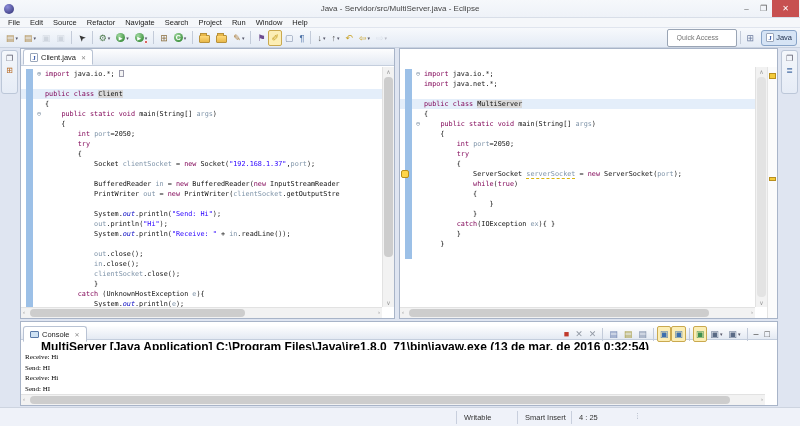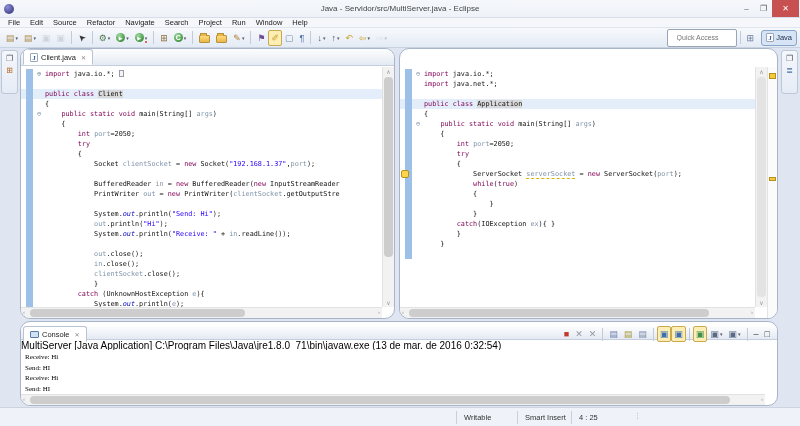--- a/index.html
+++ b/index.html
@@ -37,21 +37,21 @@
   .folder{width:11px;height:8px;background:linear-gradient(#ffd97a,#e8b84a);border:1px solid #b8913a;border-radius:1px;position:relative;margin-top:2px}
   .folder::before{content:"";position:absolute;top:-3px;left:0;width:5px;height:2px;background:#e8b84a;border:1px solid #b8913a;border-bottom:none}
   .qa-input{width:70px;height:18px;font-size:7px;padding:0 9px;border:1px solid #9aa5b5;border-radius:2px;color:#333;background:#fff}
   .persp-btn{display:inline-flex;align-items:center;gap:2px;height:16px;padding:0 4px;margin-left:4px;
     background:#d6e4f5;border:1px solid #88a4c8;border-radius:3px;font-size:7.5px;color:#1a2b4a}
   .jicon{width:8px;height:9px;background:#fff;border:1px solid #9aa7bb;border-radius:1px;color:#3558a8;
     font-size:6.5px;font-weight:bold;display:inline-flex;align-items:center;justify-content:center;font-family:"Liberation Serif",serif}
   .ministrip{position:absolute;width:17px;height:44px;background:linear-gradient(#f4f7fb,#e6ecf6);
     border:1px solid #bcc7d8;border-radius:3px;display:flex;flex-direction:column;align-items:center;padding-top:3px;gap:3px}
   .mini-icon{font-size:8px;line-height:9px}
-  .part{position:absolute;background:#fff;border:1px solid #a8b4c8;border-radius:10px;overflow:hidden}
+  .part{position:absolute;background:#fff;border:1px solid #a8b4c8;border-radius:0;overflow:hidden}
   .part-header{position:absolute;left:0;top:0;right:0;height:17px;background:linear-gradient(#fdfdfe,#e4eaf3);
     border-bottom:1px solid #c4cedd;display:flex;align-items:flex-end;padding-left:2px}
   .part.active .part-header{background:linear-gradient(#fdfdfe,#cfdff4)}
   .tab{display:inline-flex;align-items:center;gap:3px;height:16px;padding:0 6px;font-size:7.5px;color:#222;border-radius:3px 3px 0 0}
   .tab.active{background:#fff;border:1px solid #b9c3d4;border-bottom:1px solid #fff}
   .tclose{font-size:6px;color:#888;margin-left:2px}
   .hdr-btns{margin-left:auto;display:flex;align-items:center;gap:3px;padding:0 4px 3px 0;font-size:7px;color:#555}
   .code-area{position:absolute;top:18px;left:0;right:12px;bottom:11px;overflow:hidden;padding-top:2px}
   .cl{position:relative;height:10px;line-height:10px;white-space:pre;
     font-family:"DejaVu Sans Mono",monospace;font-size:6.8px;padding-left:24px;color:#111}
@@ -71,21 +71,21 @@
   .vthumb{position:absolute;left:1px;right:1px;background:#cdcdcd;border-radius:4px}
   .hscroll{position:absolute;left:0;bottom:0;height:11px;background:#f2f2f2;border-top:1px solid #e2e2e2}
   .hthumb{position:absolute;top:1px;height:8px;background:#cdcdcd;border-radius:4px}
   .harrow{position:absolute;top:1px;font-size:6px;color:#999}
   .overview{position:absolute;top:18px;right:0;bottom:0;width:10px;background:#fbfbfb;border-left:1px solid #e4e4e4}
   .ovmark{position:absolute;left:1px;width:7px;height:6px;background:#f3ca3a;border:1px solid #b98f1d}
   .console-header{position:absolute;left:0;top:4px;right:0;height:14px;background:linear-gradient(#fdfdfe,#e4eaf3);
     border-bottom:1px solid #c4cedd;display:flex;align-items:flex-start}
   .cicon{width:9px;height:7px;border:1px solid #5a7aa8;background:#cfe2f3;border-radius:1px}
   .con-toolbar{margin-left:auto;display:flex;align-items:center;padding:0 4px 2px 0}
-  .con-label{position:absolute;left:0;top:17px;right:0;height:11px;font-size:10px;font-weight:normal;color:#000;padding:1px 0;white-space:nowrap;overflow:hidden}
+  .con-label{position:absolute;left:0;top:17px;right:0;height:11px;font-size:12px;font-weight:bold;color:#000;padding:1px 20px;white-space:nowrap;overflow:hidden}
   .con-output{position:absolute;left:0;top:29px;right:12px;bottom:10px;overflow:hidden;padding:1px 4px}
   .con-line{font-family:Liberation Serif, serif;font-size:7px;line-height:10.5px;color:#000;white-space:pre}
   .statusbar{position:absolute;left:0;top:407px;width:800px;height:19px;background:#eff2f9;border-top:1px solid #cdd4e0}
   .sb-item{position:absolute;top:5px;font-size:7.5px;color:#333}
   .sbsep{position:absolute;top:3px;width:1px;height:13px;background:#c8cfdd}
   .sb-dots{position:absolute;top:4px;font-size:7px;color:#9aa4b5;letter-spacing:1px}
 </style>
 </head>
 <body>
 
@@ -265,21 +265,21 @@
     <span class="harrow" style="right:2px">›</span>
   </div>
 </div>
 
 <div class="part active" style="left:399px;top:48px;width:379px;height:271px">
   <div class="qd" style="top:20px;height:190px"></div>
   <div class="code-area" style="right:22px" id="code-right">
       <div class="cl"><span class="fold">⊖</span><span class="seg kw">import</span><span class="seg pl"> java.io.*;</span></div>
       <div class="cl"><span class="fold"></span><span class="seg kw">import</span><span class="seg pl"> java.net.*;</span></div>
       <div class="cl"><span class="fold"></span></div>
-      <div class="cl hl"><span class="fold"></span><span class="seg kw">public</span><span class="seg pl"> </span><span class="seg kw">class</span><span class="seg pl"> </span><span class="seg occ">Application</span></div>
+      <div class="cl hl"><span class="fold"></span><span class="seg kw">public</span><span class="seg pl"> </span><span class="seg kw">class</span><span class="seg pl"> </span><span class="seg occ">MultiServer</span></div>
       <div class="cl"><span class="fold"></span><span class="seg pl">{</span></div>
       <div class="cl"><span class="fold">⊖</span><span class="seg pl">    </span><span class="seg kw">public</span><span class="seg pl"> </span><span class="seg kw">static</span><span class="seg pl"> </span><span class="seg kw">void</span><span class="seg pl"> main(String[] </span><span class="seg var">args</span><span class="seg pl">)</span></div>
       <div class="cl"><span class="fold"></span><span class="seg pl">    {</span></div>
       <div class="cl"><span class="fold"></span><span class="seg pl">        </span><span class="seg kw">int</span><span class="seg pl"> </span><span class="seg var">port</span><span class="seg pl">=2050;</span></div>
       <div class="cl"><span class="fold"></span><span class="seg pl">        </span><span class="seg kw">try</span></div>
       <div class="cl"><span class="fold"></span><span class="seg pl">        {</span></div>
       <div class="cl"><span class="gwarn"></span><span class="fold"></span><span class="seg pl">            ServerSocket </span><span class="seg warnvar">serverSocket</span><span class="seg pl"> = </span><span class="seg kw">new</span><span class="seg pl"> ServerSocket(</span><span class="seg var">port</span><span class="seg pl">);</span></div>
       <div class="cl"><span class="fold"></span><span class="seg pl">            </span><span class="seg kw">while</span><span class="seg pl">(</span><span class="seg kw">true</span><span class="seg pl">)</span></div>
       <div class="cl"><span class="fold"></span><span class="seg pl">            {</span></div>
       <div class="cl"><span class="fold"></span><span class="seg pl">                }</span></div>

